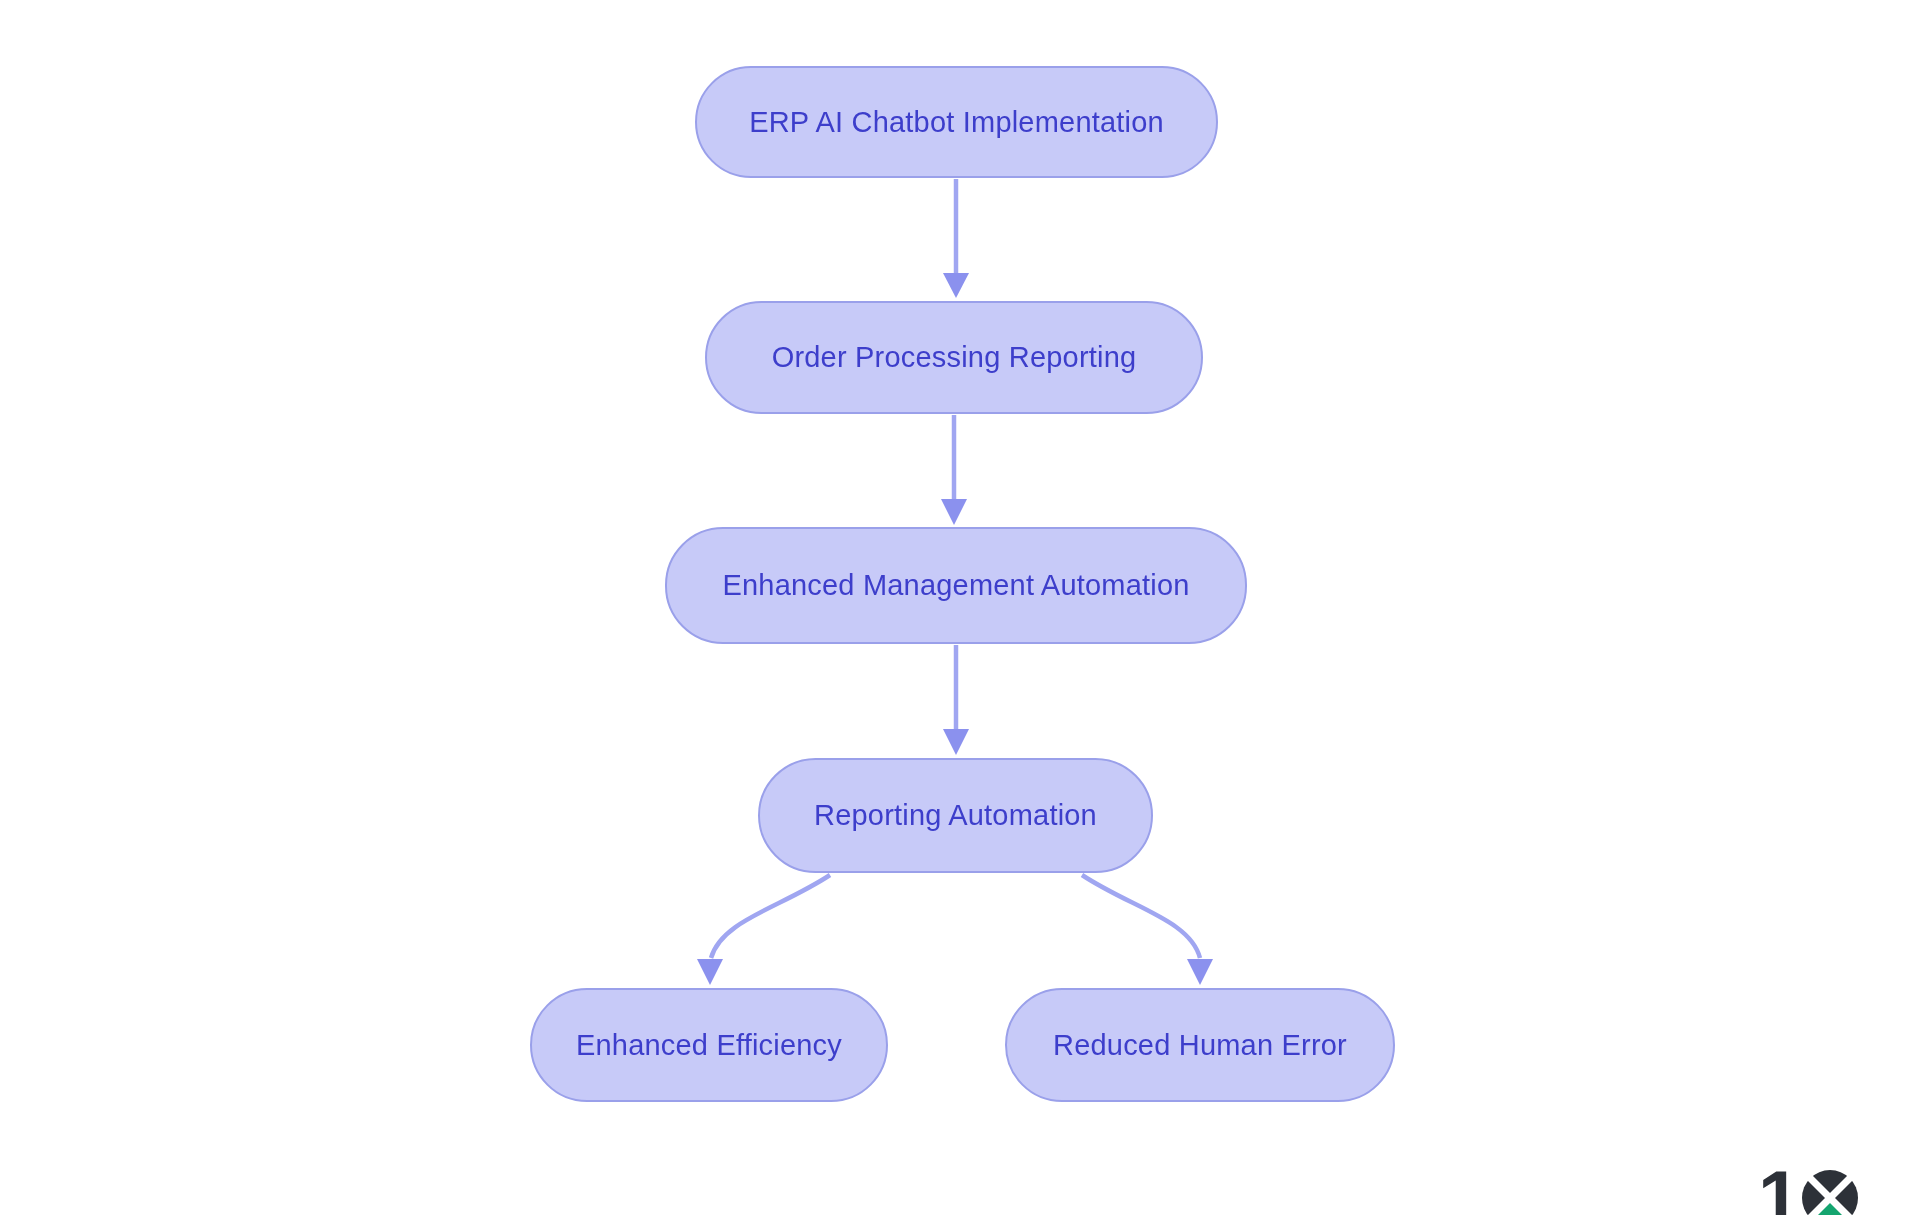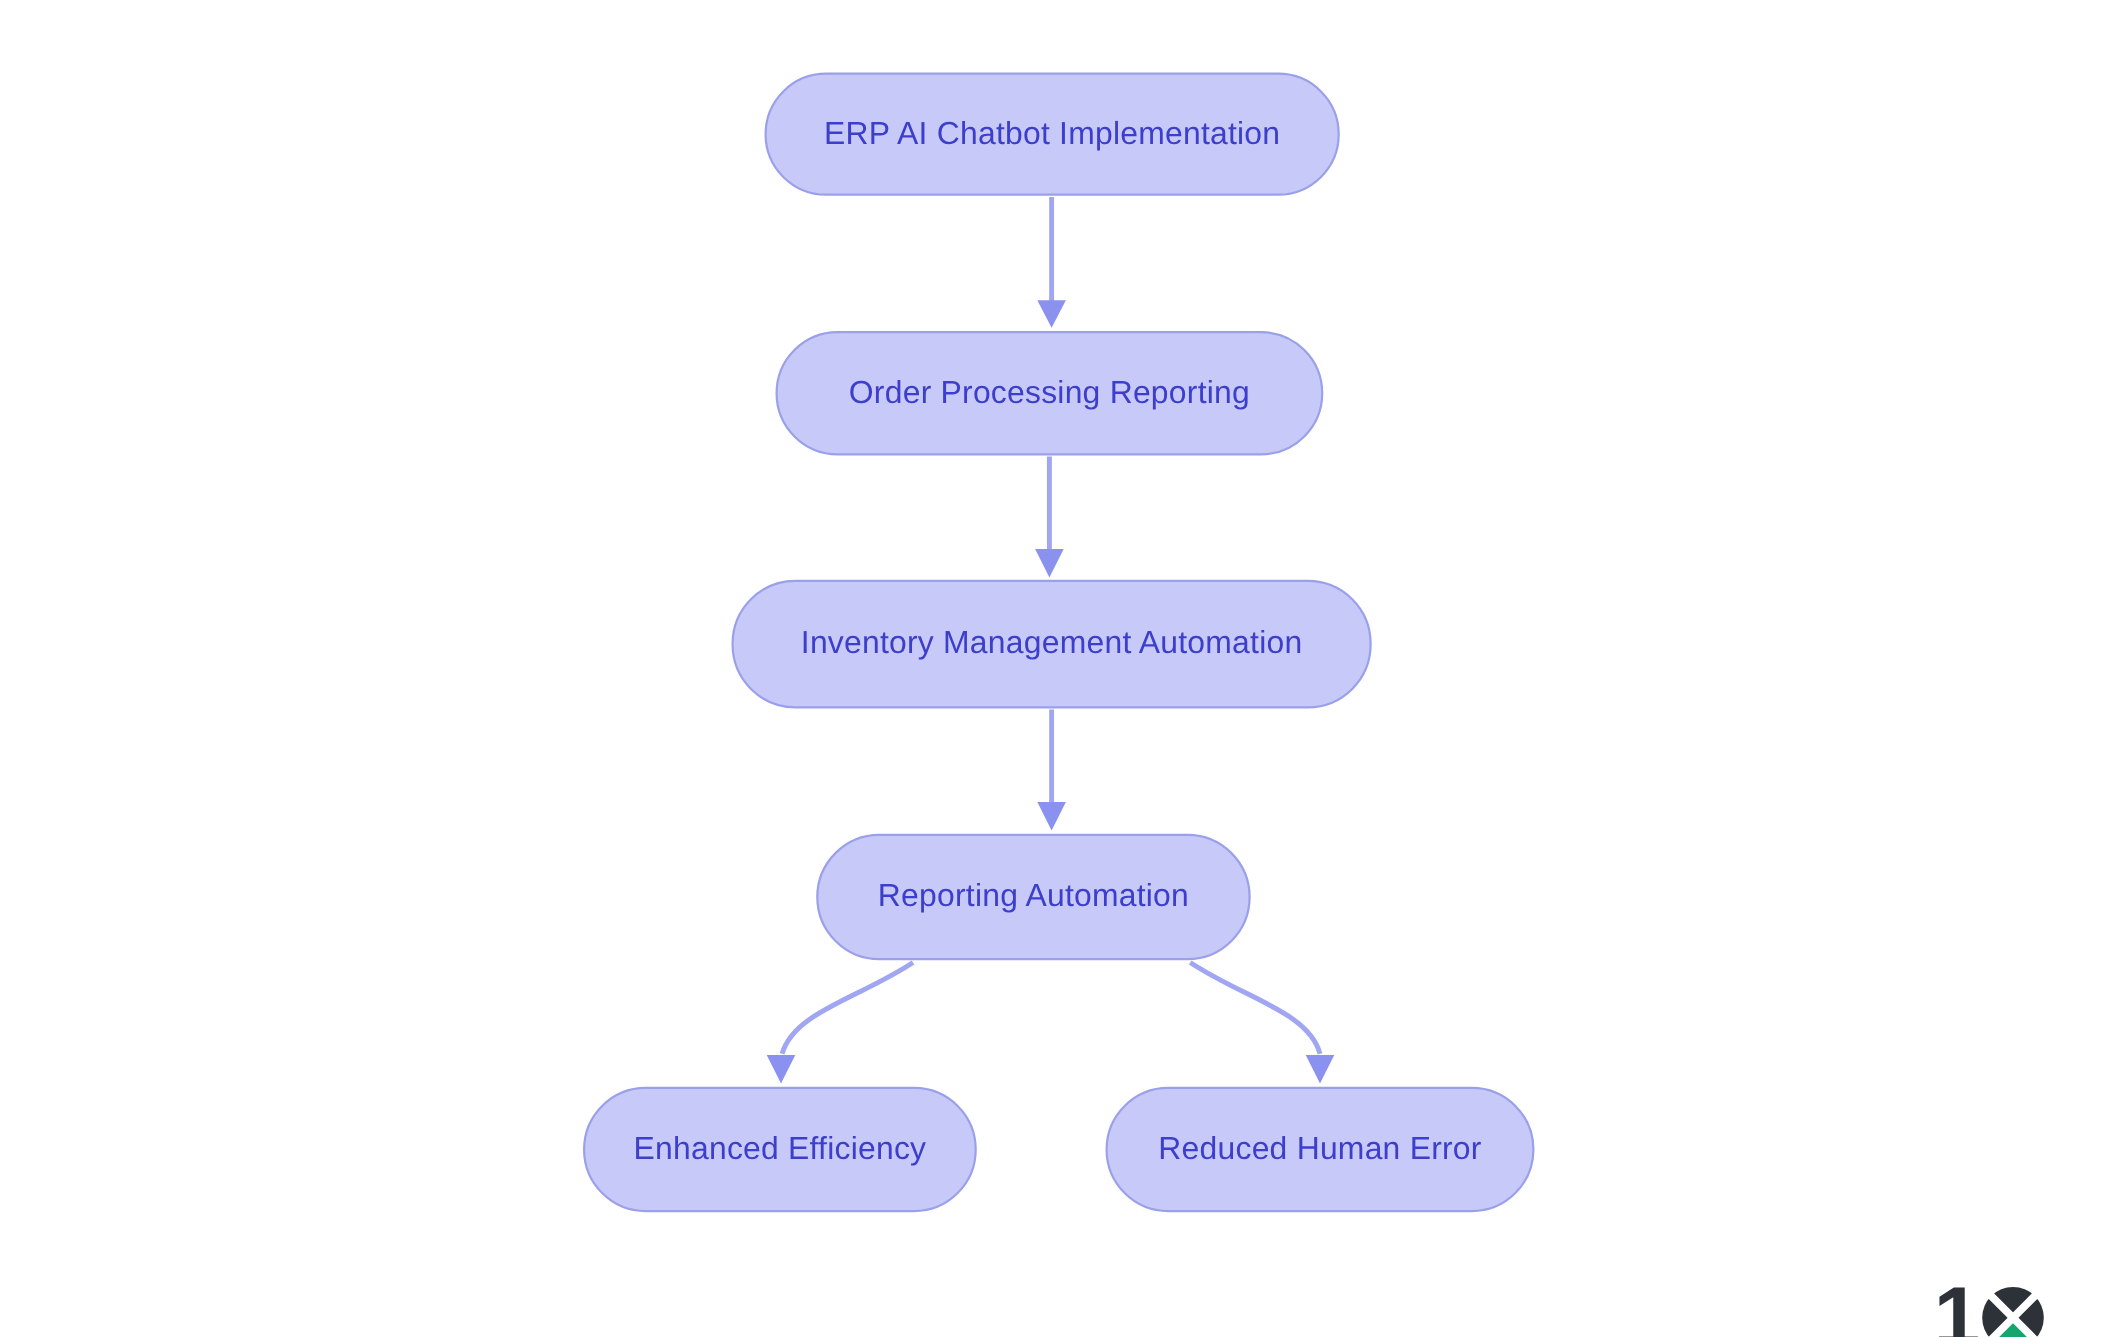--- a/index.html
+++ b/index.html
@@ -40,21 +40,21 @@
     font-size: 29px;
     font-weight: 400;
     line-height: 1.2;
     letter-spacing: 0.2px;
     white-space: nowrap;
   }
   
   .node-1 { left: 695px;  top: 20px;  width: 523px; height: 112px; }
   .node-2 { left: 705px;  top: 255px; width: 498px; height: 113px; }
   .node-3 { left: 665px;  top: 481px; width: 582px; height: 117px; }
-  .node-4 { left: 742px;  top: 712px; width: 395px; height: 115px; }
+  .node-4 { left: 758px;  top: 712px; width: 395px; height: 115px; }
   .node-5 { left: 530px;  top: 942px; width: 358px; height: 114px; }
   .node-6 { left: 1005px; top: 942px; width: 390px; height: 114px; }
 
   .brand {
     position: absolute;
     left: 1758px;
     top: 1122px;
     display: flex;
     align-items: center;
     gap: 3px;
@@ -92,21 +92,21 @@
 
   <div class="node node-1">
     <span class="label">ERP AI Chatbot Implementation</span>
   </div>
 
   <div class="node node-2">
     <span class="label">Order Processing Reporting</span>
   </div>
 
   <div class="node node-3">
-    <span class="label">Inventory Management Automation</span>
+    <span class="label">Enhanced Management Automation</span>
   </div>
 
   <div class="node node-4">
     <span class="label">Reporting Automation</span>
   </div>
 
   <div class="node node-5">
     <span class="label">Enhanced Efficiency</span>
   </div>
 

